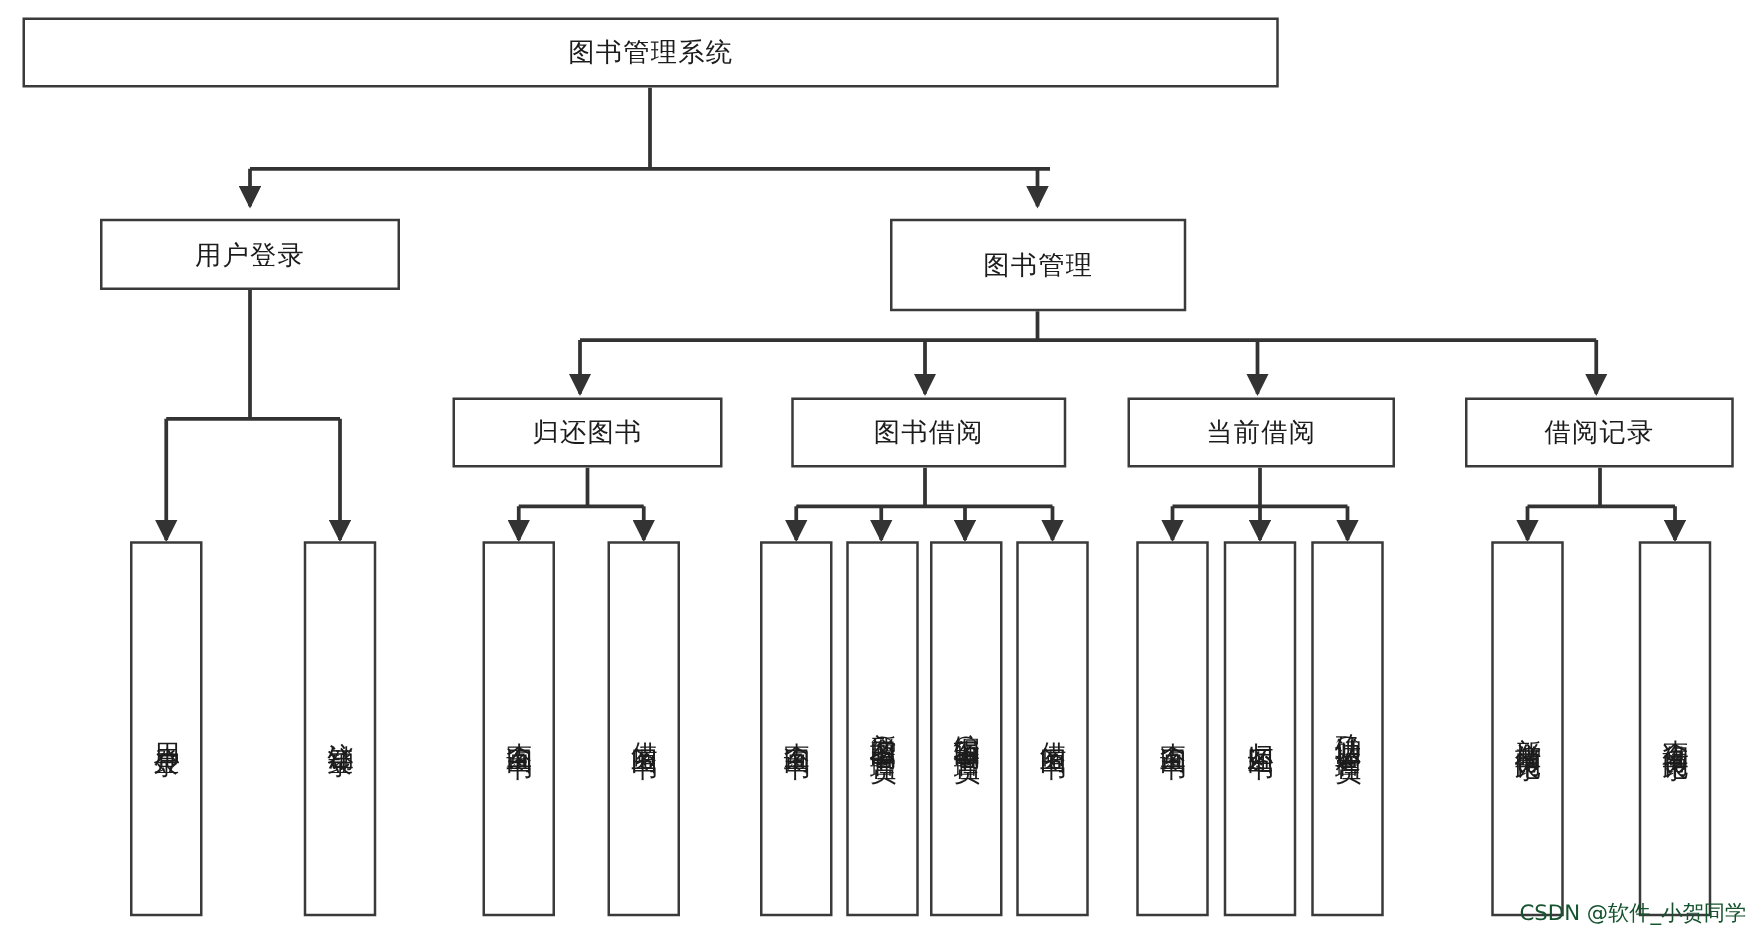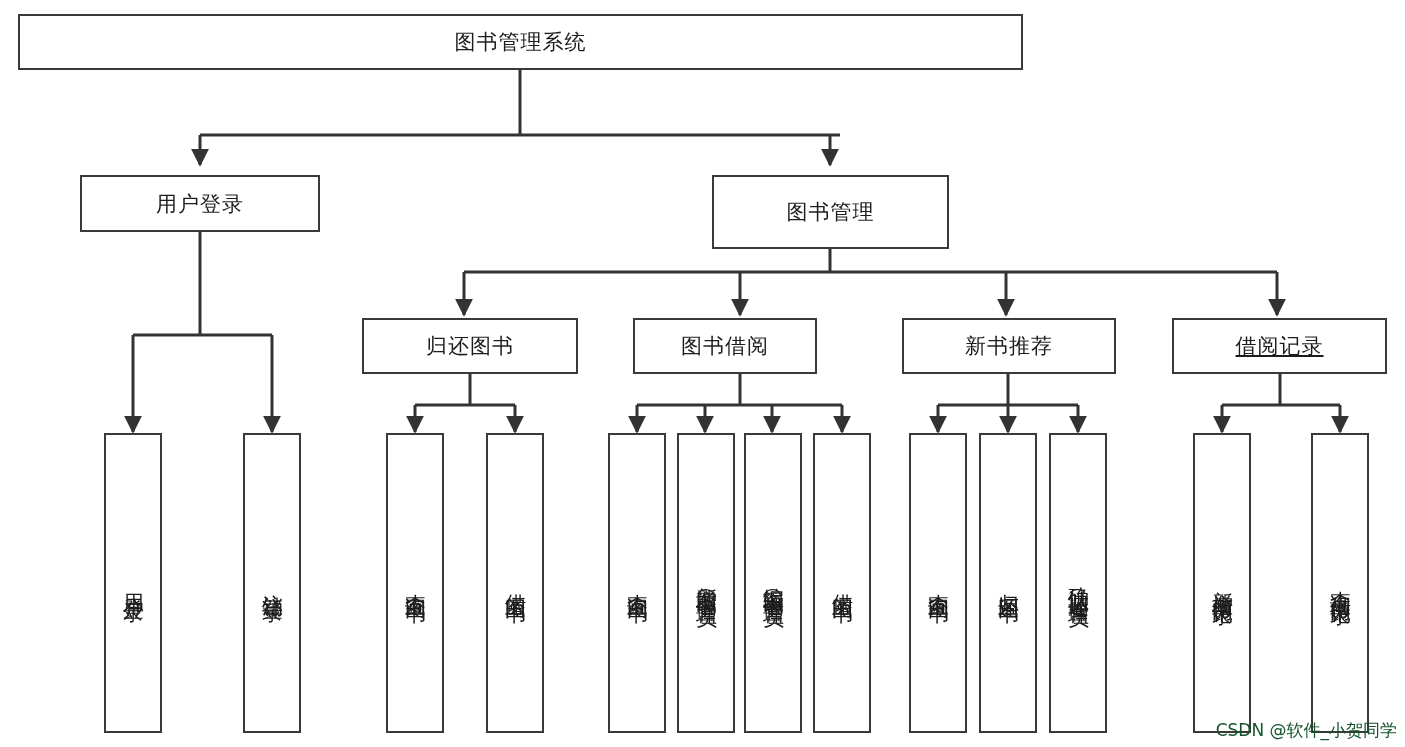--- a/index.html
+++ b/index.html
@@ -124,27 +124,27 @@
   <div class="node h" style="left:80px; top:175px; width:240px; height:57px;">
     <span>用户登录</span>
   </div>
   <div class="node h" style="left:712px; top:175px; width:237px; height:74px;">
     <span>图书管理</span>
   </div>
 
   <div class="node h" style="left:362px; top:318px; width:216px; height:56px;">
     <span>归还图书</span>
   </div>
-  <div class="node h" style="left:633px; top:318px; width:184px; height:56px;">
+  <div class="node h" style="left:633px; top:318px; width:220px; height:56px;">
     <span>图书借阅</span>
   </div>
   <div class="node h" style="left:902px; top:318px; width:214px; height:56px;">
-    <span>新书推荐</span>
+    <span>当前借阅</span>
   </div>
-  <div class="node h" style="left:1172px; top:318px; width:215px; height:56px;text-decoration:underline;">
+  <div class="node h" style="left:1172px; top:318px; width:215px; height:56px;">
     <span>借阅记录</span>
   </div>
 
   <div class="node v" style="left:104px; top:433px; width:58px; height:300px;">
     <span>用户登录</span>
   </div>
   <div class="node v" style="left:243px; top:433px; width:58px; height:300px;">
     <span>注销登录</span>
   </div>
 

